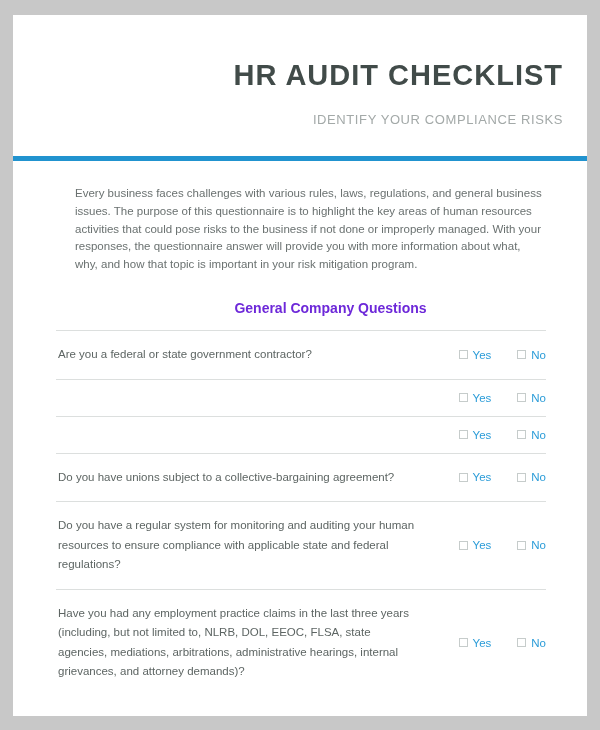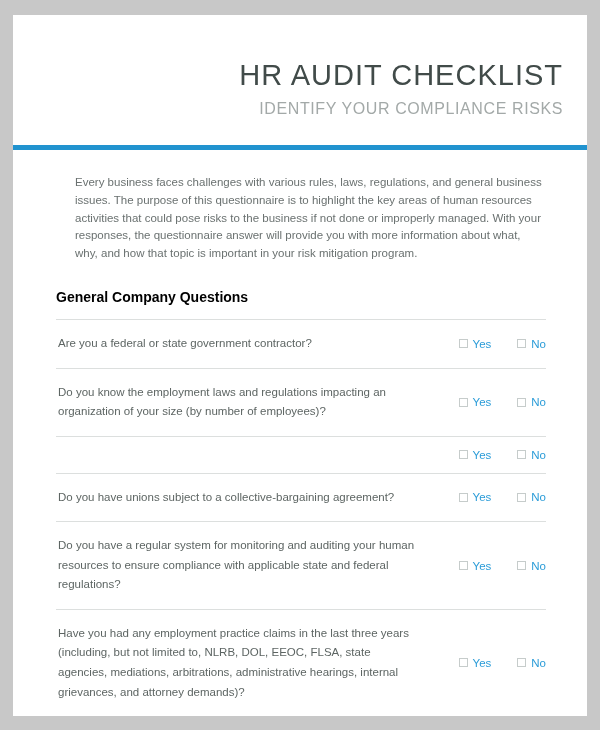--- a/index.html
+++ b/index.html
@@ -14,50 +14,51 @@
     width: 574px; height: 701px;
     background: #ffffff;
     overflow: hidden;
   }
   .header {
     padding: 44px 24px 0 0;
     text-align: right;
   }
   .title {
     font-size: 29px;
-    font-weight: normal;
+    font-weight: bold;
     letter-spacing: 1px;
     color: #414b49;
     line-height: 32px;
     text-align: right;
   }
   .subtitle {
-    font-size: 16px;
+    font-size: 13px;
     letter-spacing: 0.6px;
     color: #a3a9a8;
-    margin-top: 8px;
+    margin-top: 19px;
     line-height: 20px;
   }
   .blue-rule {
     height: 5px;
     background: #2193cf;
     margin-top: 26px;
   }
   .intro {
     padding: 24px 41px 0 62px;
     font-size: 11.5px;
     line-height: 1.55;
     color: #6a7170;
   }
   .section-heading {
     margin-top: 26px;
-    padding-left: 43px;
-    color: #000000;
+    padding-left: 61px;
+    color: #6d28d9;
     font-size: 14px;
     font-weight: bold;
+    text-align: center;
   }
   .questions {
     margin: 14px 41px 0 43px;
   }
   .row {
     display: flex;
     align-items: center;
     border-top: 1px solid #dcdfde;
     padding: 12px 0;
   }
@@ -119,21 +120,20 @@
           <span class="ans-label">Yes</span>
         </label>
         <label class="ans">
           <span class="box"></span>
           <span class="ans-label">No</span>
         </label>
       </div>
     </div>
 
     <div class="row">
-      <div class="q">Do you know the employment laws and regulations impacting an organization of your size (by number of employees)?</div>
       <div class="answers">
         <label class="ans">
           <span class="box"></span>
           <span class="ans-label">Yes</span>
         </label>
         <label class="ans">
           <span class="box"></span>
           <span class="ans-label">No</span>
         </label>
       </div>

